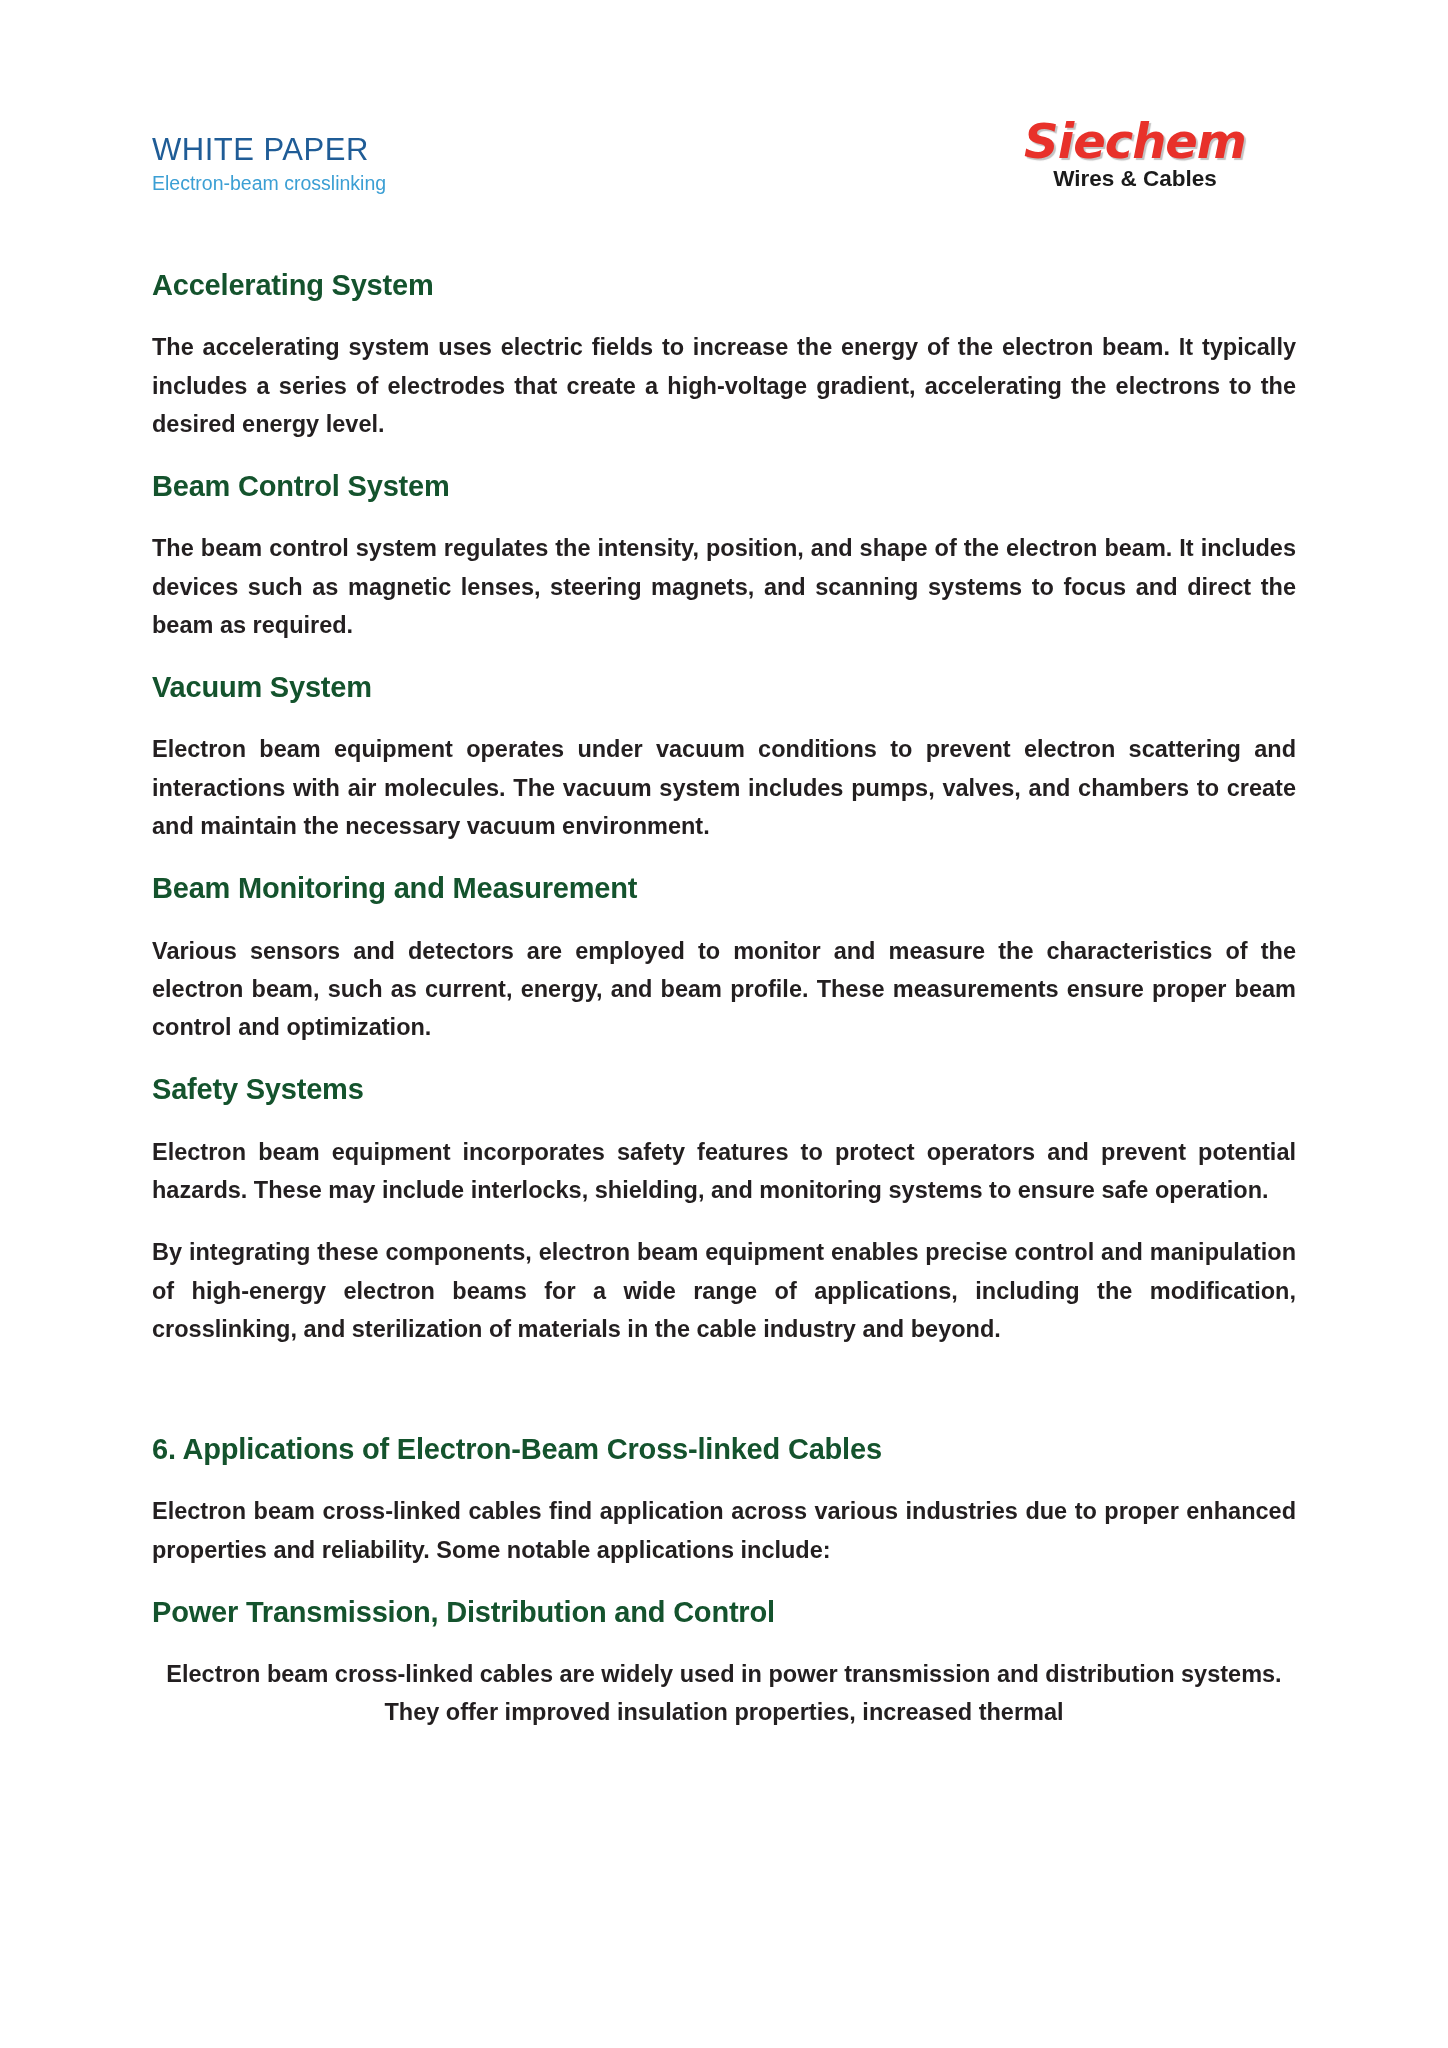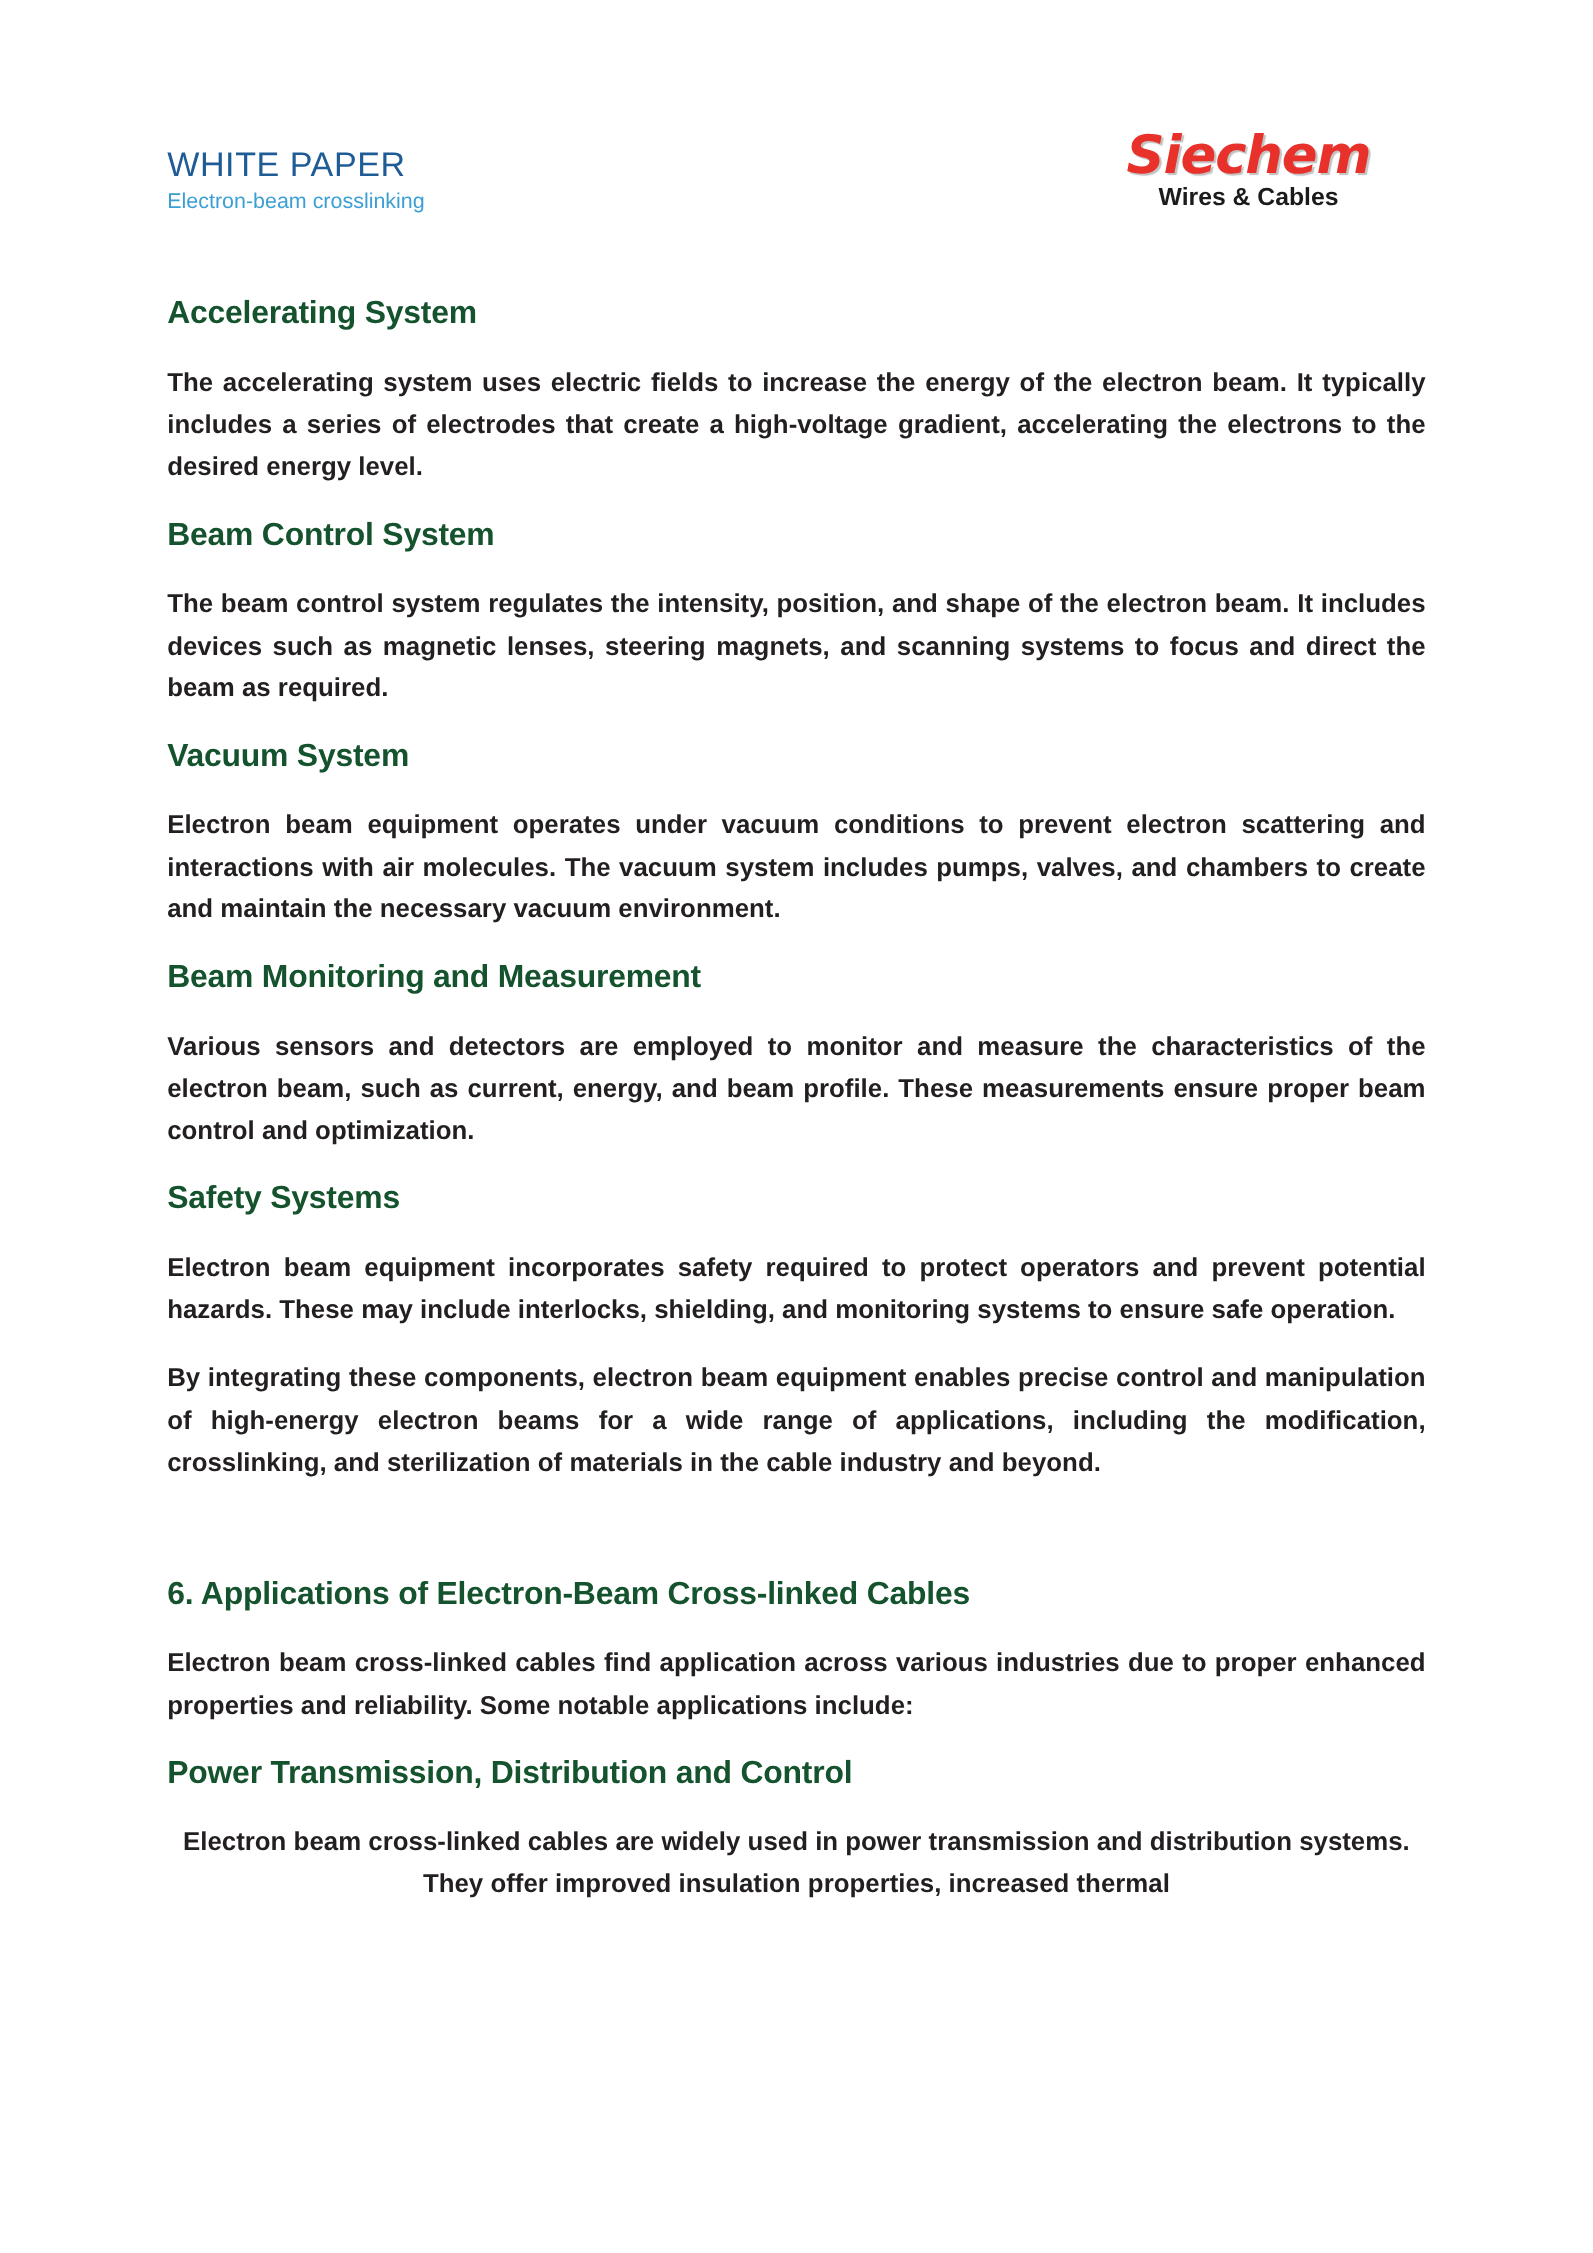--- a/index.html
+++ b/index.html
@@ -145,21 +145,21 @@
     <p class="para">Electron beam equipment operates under vacuum conditions to prevent electron scattering and interactions with air molecules. The vacuum system includes pumps, valves, and chambers to create and maintain the necessary vacuum environment.</p>
     <div class="sp-p"></div>
 
     <h2 class="sec">Beam Monitoring and Measurement</h2>
     <div class="sp-h"></div>
     <p class="para">Various sensors and detectors are employed to monitor and measure the characteristics of the electron beam, such as current, energy, and beam profile. These measurements ensure proper beam control and optimization.</p>
     <div class="sp-p"></div>
 
     <h2 class="sec">Safety Systems</h2>
     <div class="sp-h"></div>
-    <p class="para">Electron beam equipment incorporates safety required to protect operators and prevent potential hazards. These may include interlocks, shielding, and monitoring systems to ensure safe operation.</p>
+    <p class="para">Electron beam equipment incorporates safety features to protect operators and prevent potential hazards. These may include interlocks, shielding, and monitoring systems to ensure safe operation.</p>
     <div class="sp-pp"></div>
 
     <p class="para">By integrating these components, electron beam equipment enables precise control and manipulation of high-energy electron beams for a wide range of applications, including the modification, crosslinking, and sterilization of materials in the cable industry and beyond.</p>
 
     <div class="sp-big"></div>
 
     <h2 class="sec big">6. Applications of Electron-Beam Cross-linked Cables</h2>
     <div class="sp-h"></div>
     <p class="para">Electron beam cross-linked cables find application across various industries due to proper enhanced properties and reliability. Some notable applications include:</p>
     <div class="sp-p"></div>

